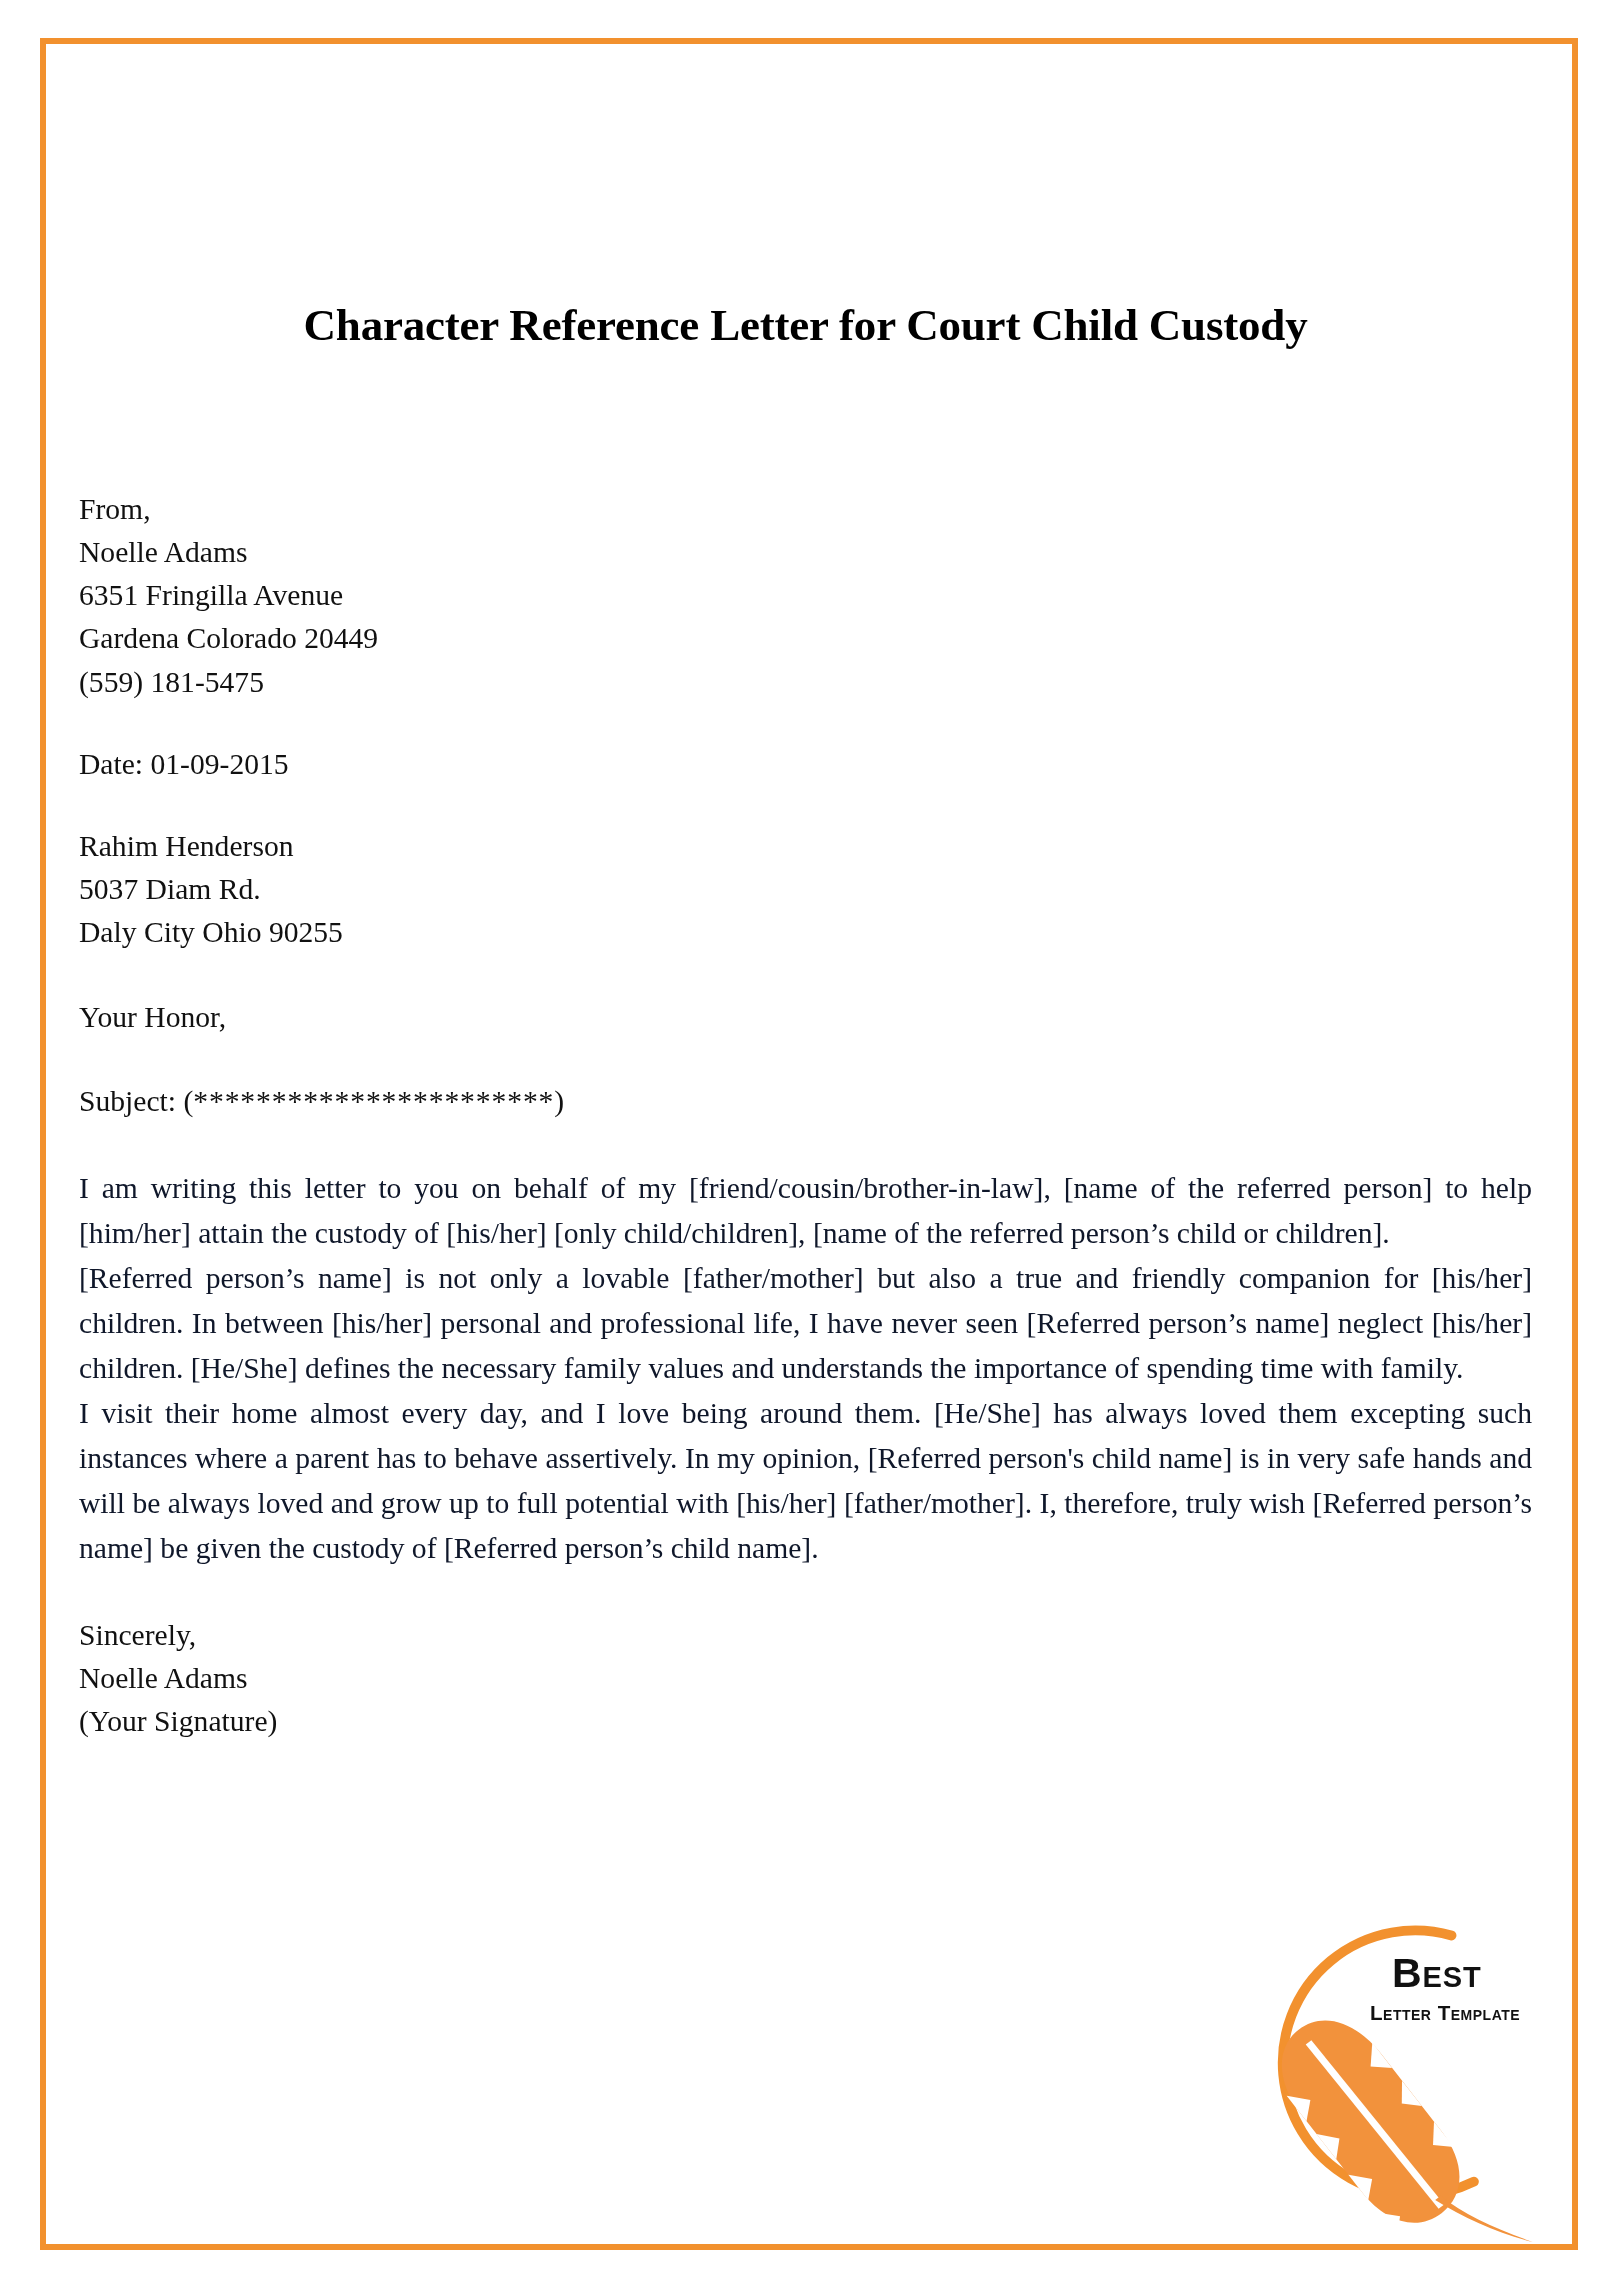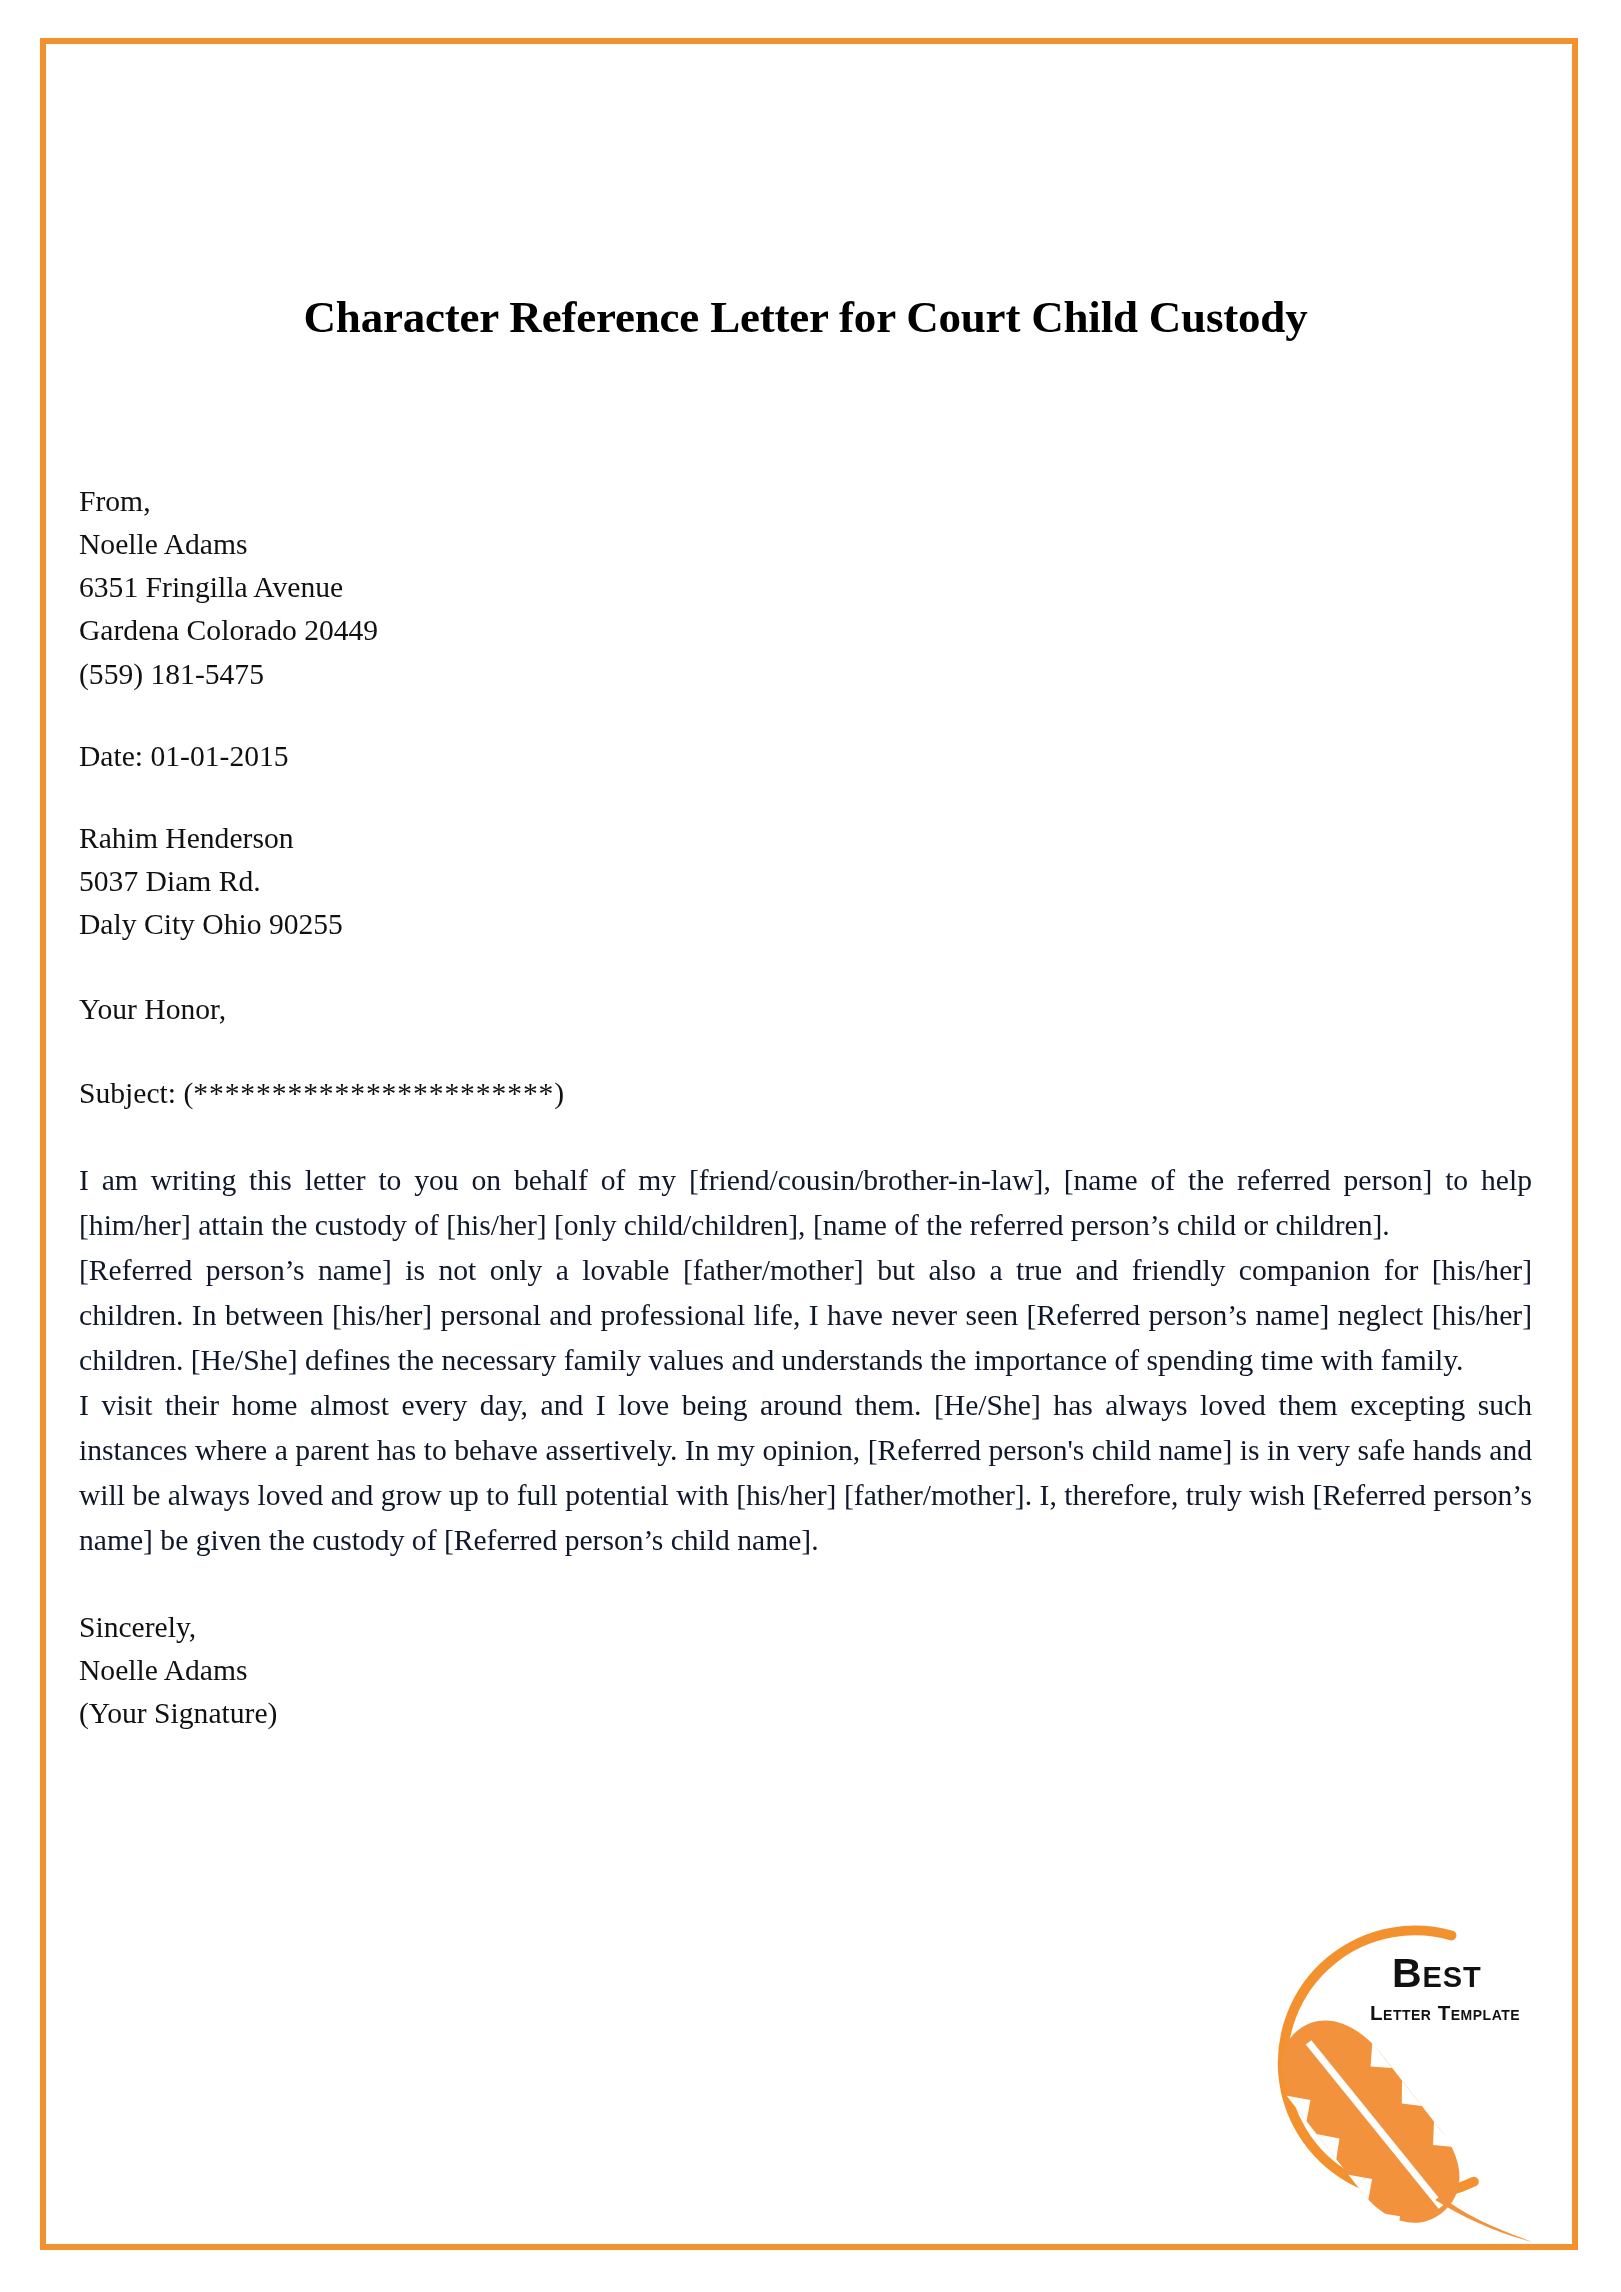--- a/index.html
+++ b/index.html
@@ -29,21 +29,21 @@
     height: 2212px;
     border: 6.3px solid #f2912e;
     box-sizing: border-box;
     pointer-events: none;
   }
 
   
   #doc {
     position: absolute;
     left: 79px;
-    top: 4px;
+    top: 12px;
     width: 1453px;
   }
 
   #doc-title {
     margin: 0;
     padding-top: 288px;
     text-align: center;
     font-size: 45px;
     font-weight: bold;
     letter-spacing: -0.2px;
@@ -136,21 +136,21 @@
 
     <div class="block addr-from">
       <div class="line">From,</div>
       <div class="line">Noelle Adams</div>
       <div class="line">6351 Fringilla Avenue</div>
       <div class="line">Gardena Colorado 20449</div>
       <div class="line">(559) 181-5475</div>
     </div>
 
     <div class="block addr-date">
-      <div class="line">Date: 01-01-2015</div>
+      <div class="line">Date: 01-09-2015</div>
     </div>
 
     <div class="block addr-to">
       <div class="line">Rahim Henderson</div>
       <div class="line">5037 Diam Rd.</div>
       <div class="line">Daly City Ohio 90255</div>
     </div>
 
     <div class="block salutation">
       <div class="line">Your Honor,</div>

